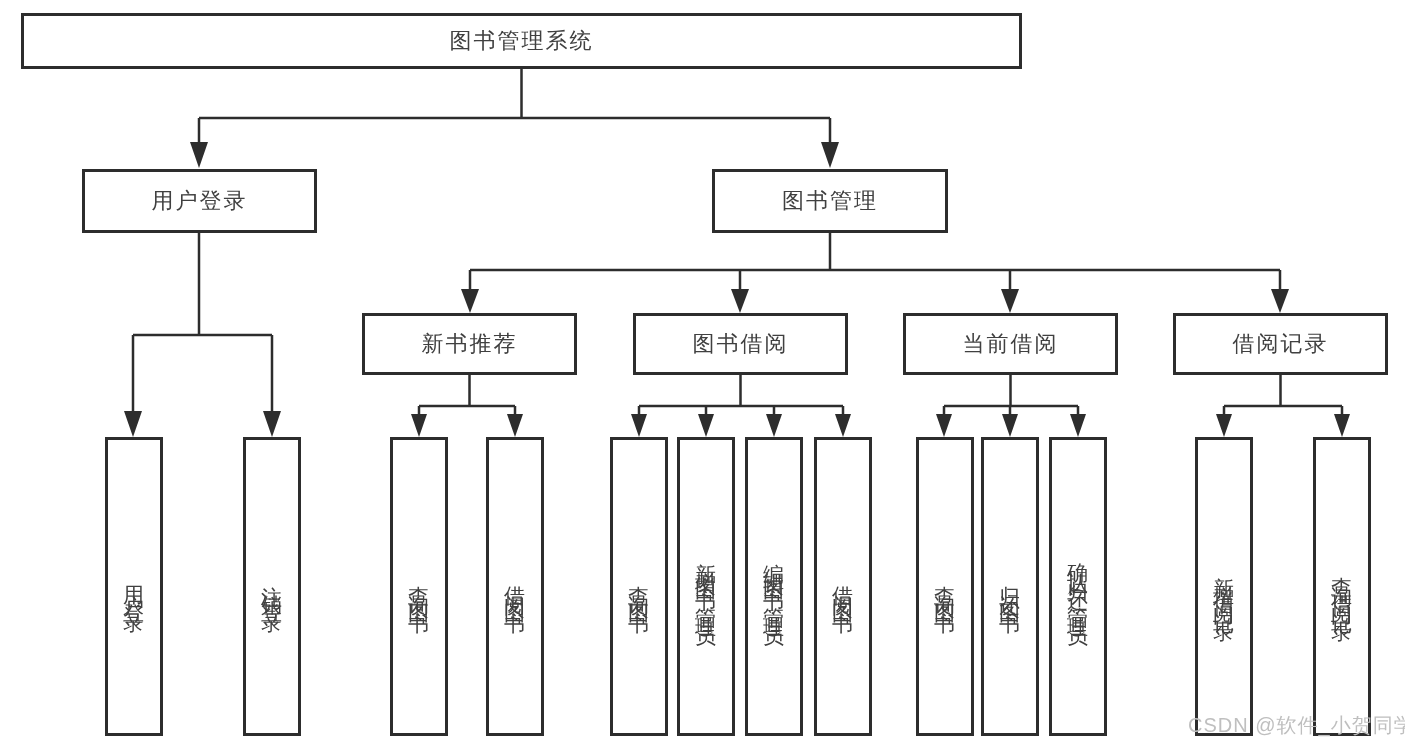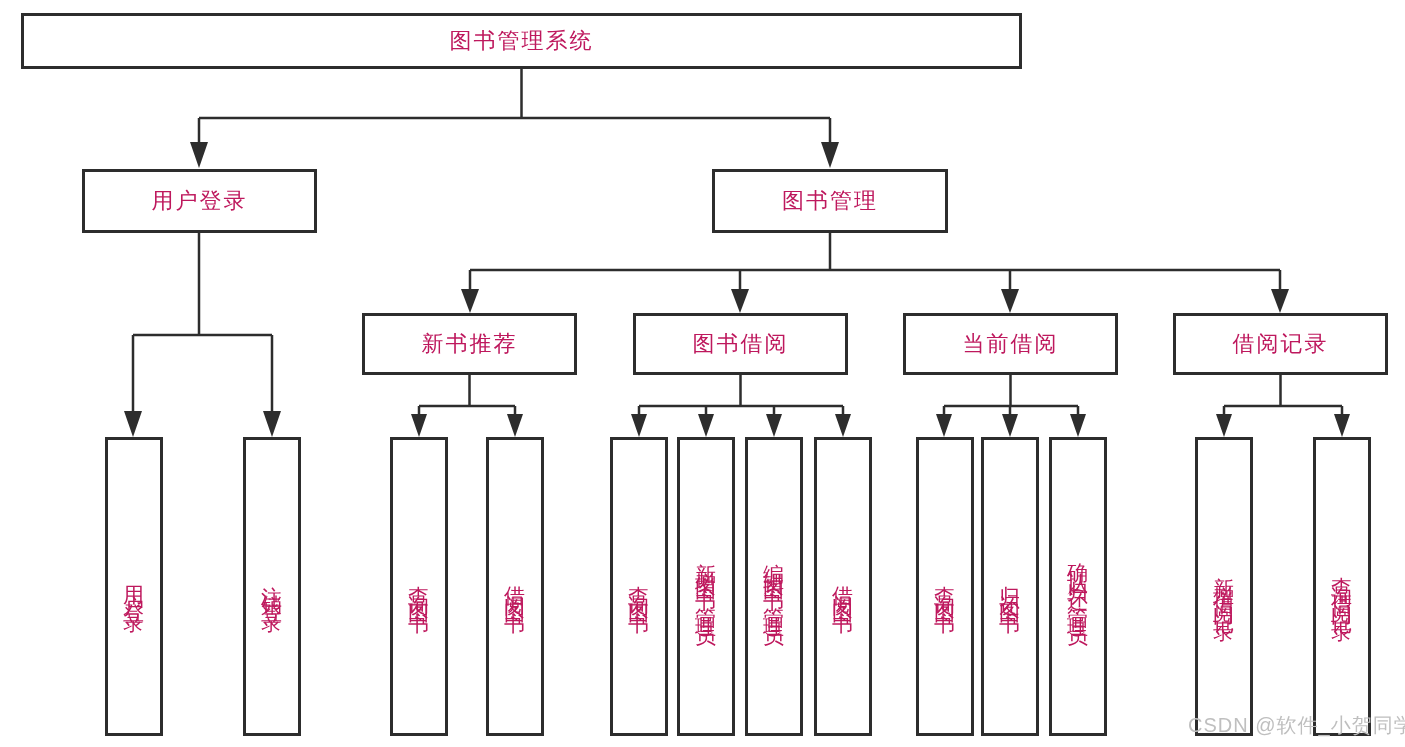--- a/index.html
+++ b/index.html
@@ -12,21 +12,21 @@
   }
   #connectors{position:absolute;left:0;top:0;z-index:1;}
   .box{
     position:absolute;
     box-sizing:border-box;
     border:3px solid #2d2d2d;
     background:#ffffff;
     display:flex;
     align-items:center;
     justify-content:center;
-    color:#be185d;
+    color:#404040;
     z-index:2;
   }
   .hlabel{
     font-size:22px;
     letter-spacing:2px;
     white-space:nowrap;
   }
   .vleaf{
     writing-mode:vertical-rl;
     text-orientation:mixed;

